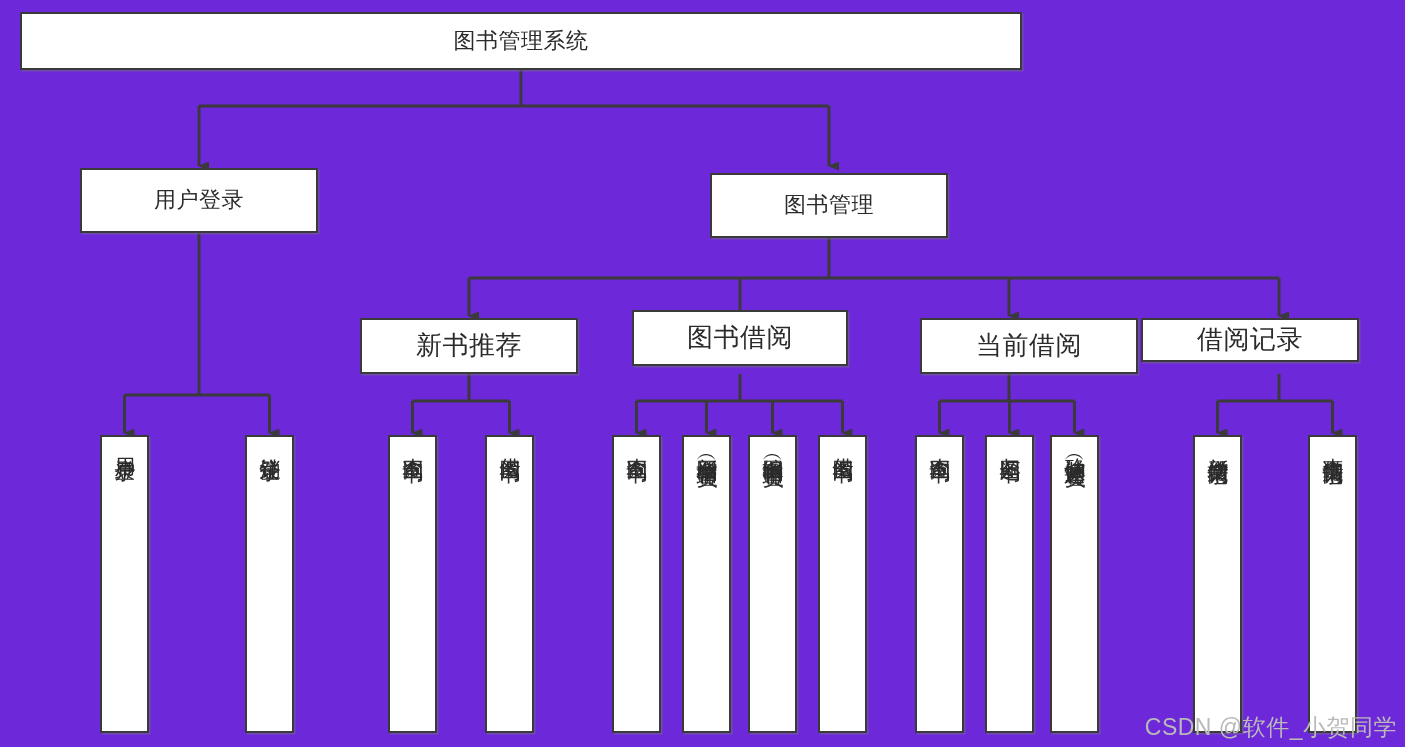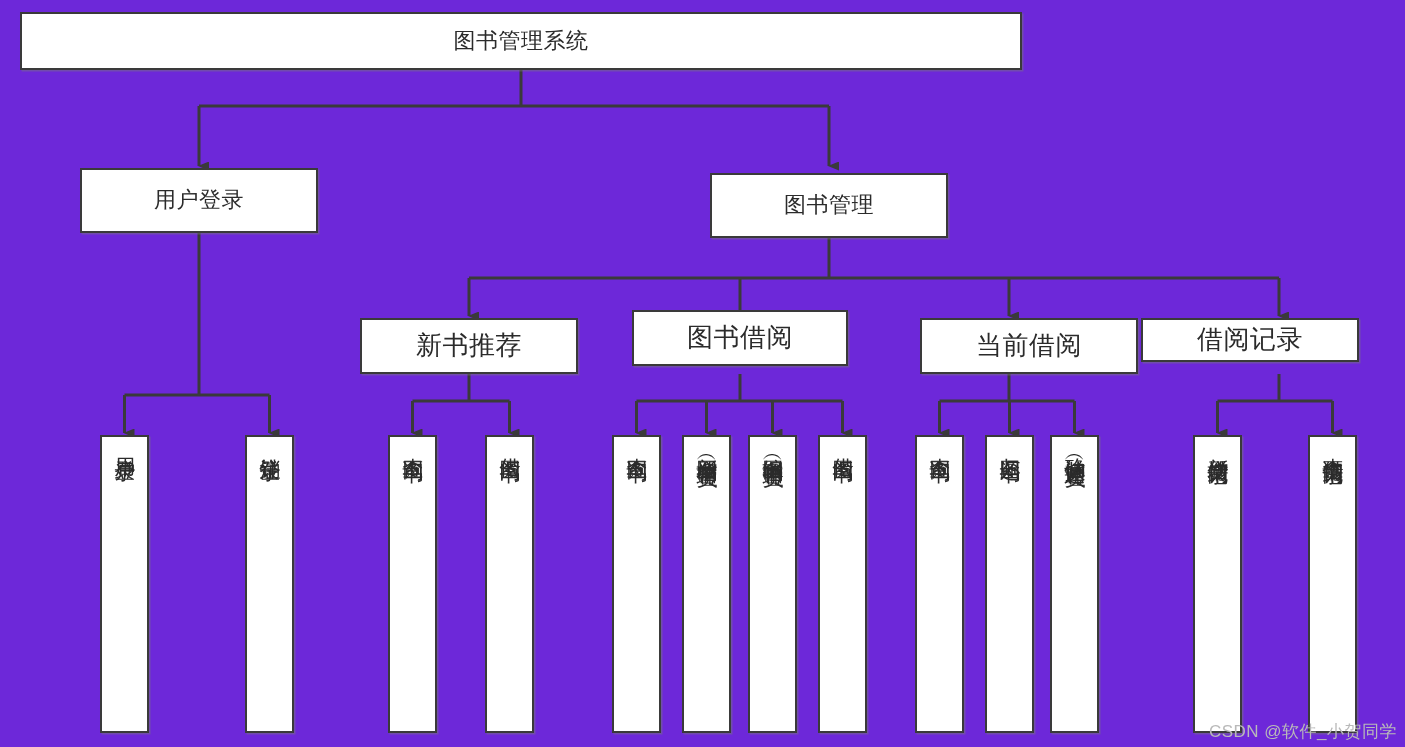--- a/index.html
+++ b/index.html
@@ -62,21 +62,21 @@
   }
   .node.level-0 .node-label,
   .node.level-1 .node-label {
     font-size: 22px;
   }
   #watermark {
     position: absolute;
     right: 8px;
     bottom: 4px;
     color: #b9b9b9;
-    font-size: 17px;
+    font-size: 23px;
     letter-spacing: 0.5px;
     white-space: nowrap;
     user-select: none;
   }
 </style>
 </head>
 <body>
 
 <div id="diagram-root">
 

